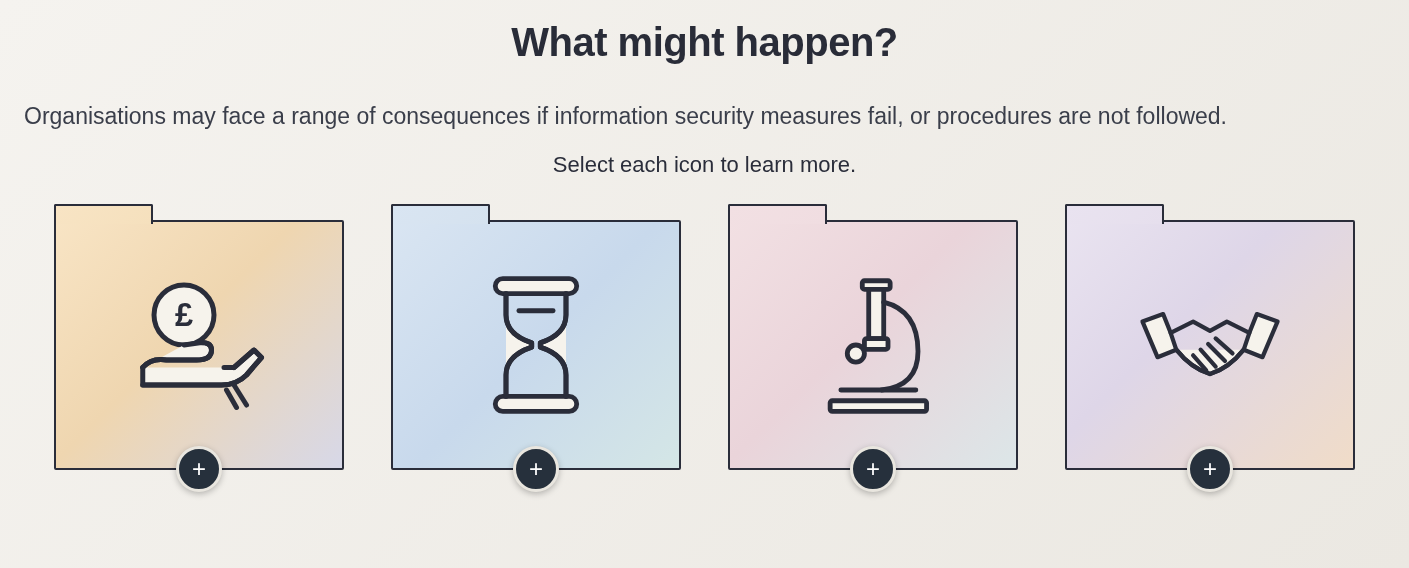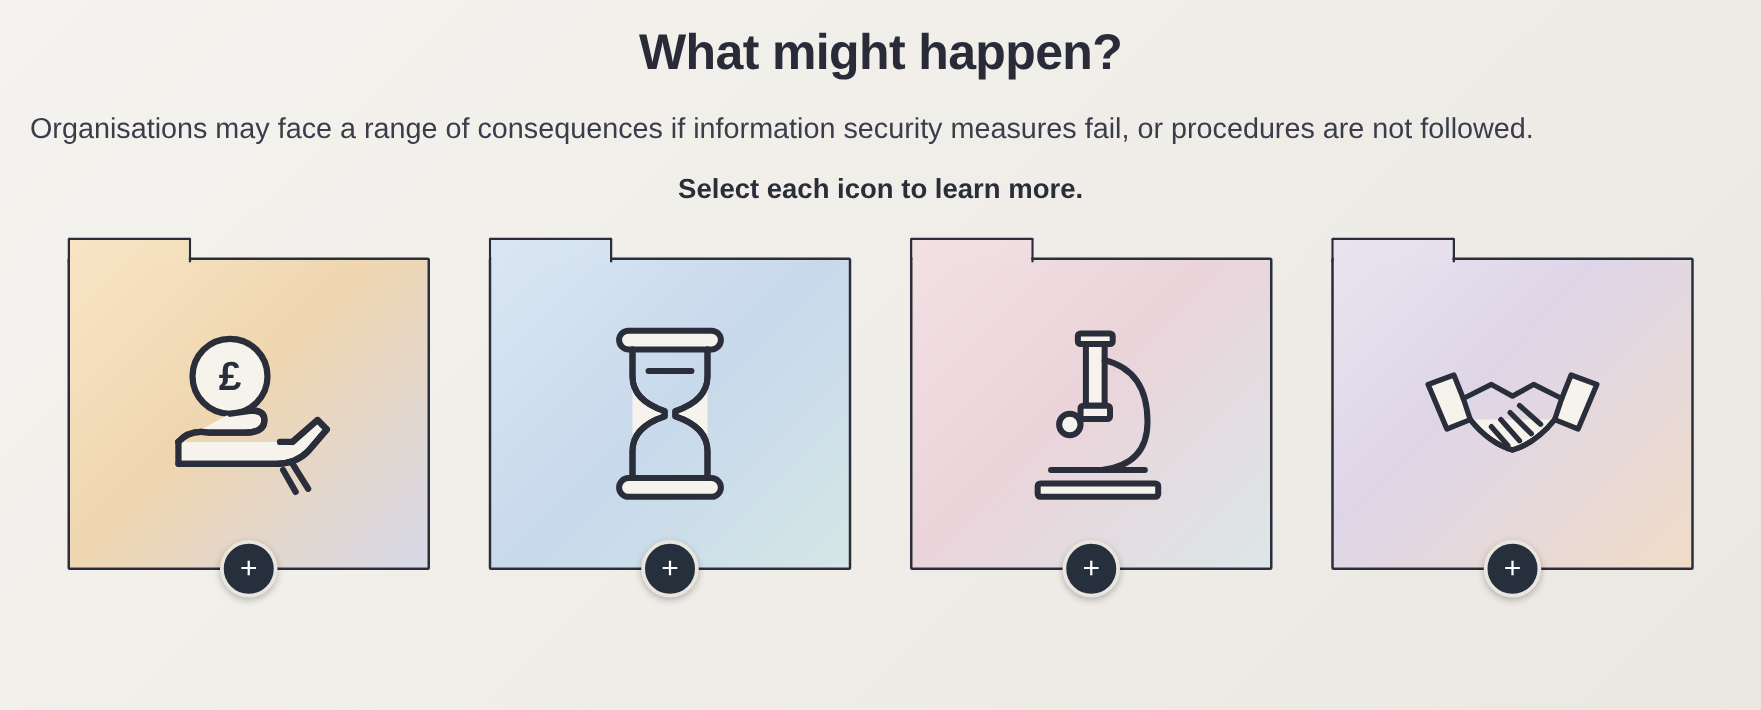--- a/index.html
+++ b/index.html
@@ -10,34 +10,34 @@
       font-family: 'Segoe UI', Arial, sans-serif;
       color: #2a2d3a;
       padding: 20px 24px;
       overflow: hidden;
     }
     .heading {
       text-align: center;
       font-size: 40px;
       font-weight: 800;
       color: #292c38;
-      margin-bottom: 24px;
+      margin-bottom: 38px;
       letter-spacing: -0.5px;
     }
     .subtext {
       text-align: left;
       font-size: 23px;
       color: #3a3e4a;
       margin-bottom: 22px;
       font-weight: 400;
     }
     .instruction {
       text-align: center;
       font-size: 22px;
-      font-weight: 700;
+      font-weight: 400;
       color: #2a2d3a;
       margin-bottom: 42px;
     }
     .cards {
       display: flex;
       justify-content: space-between;
       gap: 40px;
       padding: 0 30px;
     }
     .card {

